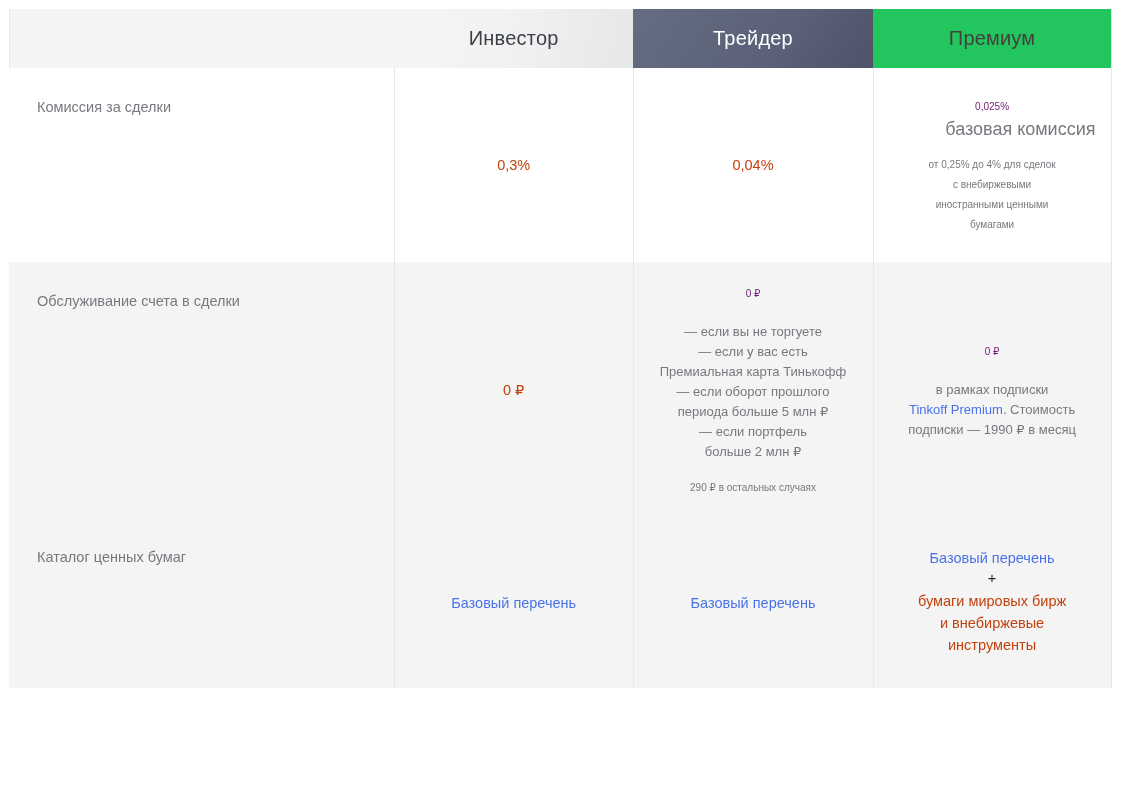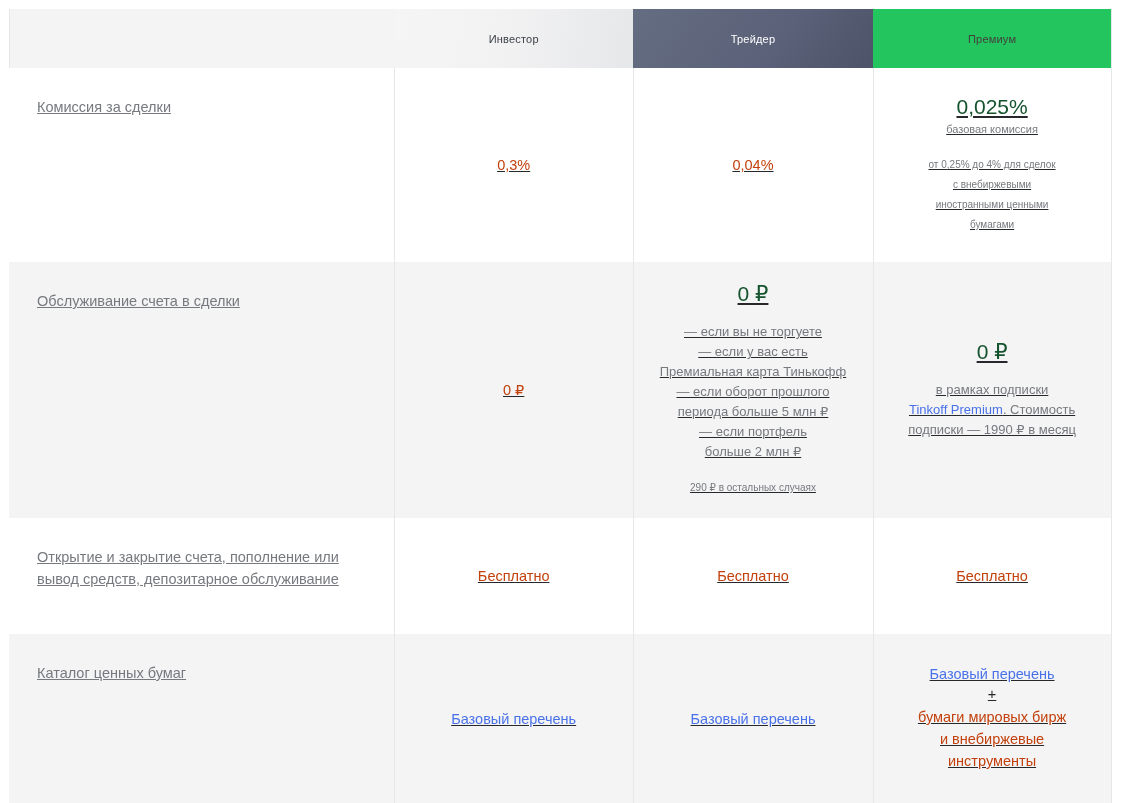--- a/index.html
+++ b/index.html
@@ -26,21 +26,21 @@
 
   .tariff-table col.c-feature { width: 385px; }
   .tariff-table col.c-plan    { width: 239.333px; }
 
   
   thead th {
     height: 59px;
     padding: 0;
     margin: 0;
     font-weight: 400;
-    font-size: 11px;
+    font-size: 20px;
     letter-spacing: 0.2px;
     text-align: center;
     vertical-align: middle;
     border: none;
   }
   th.h-feature {
     background: #f4f4f5;
   }
   th.h-investor {
     background: linear-gradient(100deg, #f5f5f6 0%, #f2f2f3 45%, #e6e7e9 100%);
@@ -56,21 +56,20 @@
     color: #44403c;
   }
 
   
   tbody td {
     padding: 0;
     border: none;
     vertical-align: middle;
     font-size: 14.5px;
     color: #26282c;
-    text-decoration: underline;
   }
   tbody tr.row-white td { background: #ffffff; }
   tbody tr.row-gray  td { background: #f4f4f5; }
 
   td.feature {
     vertical-align: top;
     padding: 28px 30px 0 28px;
     color: #76797e;
     font-size: 14.5px;
     line-height: 22px;
@@ -99,29 +98,30 @@
   th.h-premium::before { background: rgba(255,255,255,0.0); }
   .tariff-table { border-right: 1px solid #e6e7e8; }
 
   
   .val-main {
     font-size: 14.5px;
     color: #c2410c;
     line-height: 22px;
   }
   .val-strong {
-    font-size: 21px;
-    color: #14532d;
+    font-size: 10px;
+    color: #701a75;
     line-height: 24px;
     font-weight: 400;
   }
   .val-sub {
-    font-size: 11px;
+    font-size: 18px;
     color: #76797e;
     line-height: 20px;
+    text-align: right;
   }
   .val-note {
     font-size: 10px;
     color: #76797e;
     line-height: 20px;
     margin-top: 16px;
   }
   .val-note-tight {
     font-size: 13px;
     color: #76797e;
@@ -203,32 +203,20 @@
       <td class="plan">
         <div class="val-strong">0 ₽</div>
         <div class="val-note-tight">
           <span class="stack-line">в рамках подписки</span>
           <span class="stack-line"><a class="link">Tinkoff Premium</a><span>. Стоимость</span></span>
           <span class="stack-line">подписки — 1990 ₽ в месяц</span>
         </div>
       </td>
     </tr>
 
-    <tr class="row-white" style="height:116px">
-      <td class="feature">Открытие и закрытие счета, пополнение или вывод средств, депозитарное обслуживание</td>
-      <td class="plan">
-        <div class="val-main">Бесплатно</div>
-      </td>
-      <td class="plan">
-        <div class="val-main">Бесплатно</div>
-      </td>
-      <td class="plan">
-        <div class="val-main">Бесплатно</div>
-      </td>
-    </tr>
 
     <tr class="row-gray" style="height:170px">
       <td class="feature">Каталог ценных бумаг</td>
       <td class="plan">
         <a class="link">Базовый перечень</a>
       </td>
       <td class="plan">
         <a class="link">Базовый перечень</a>
       </td>
       <td class="plan">

